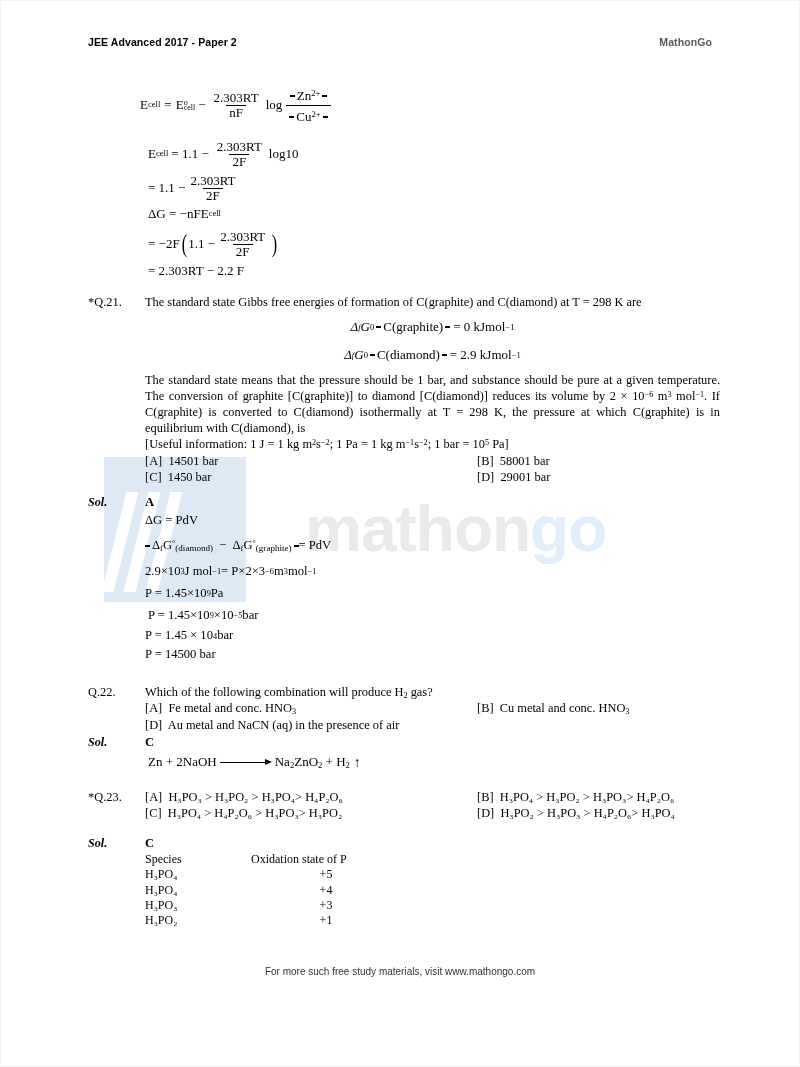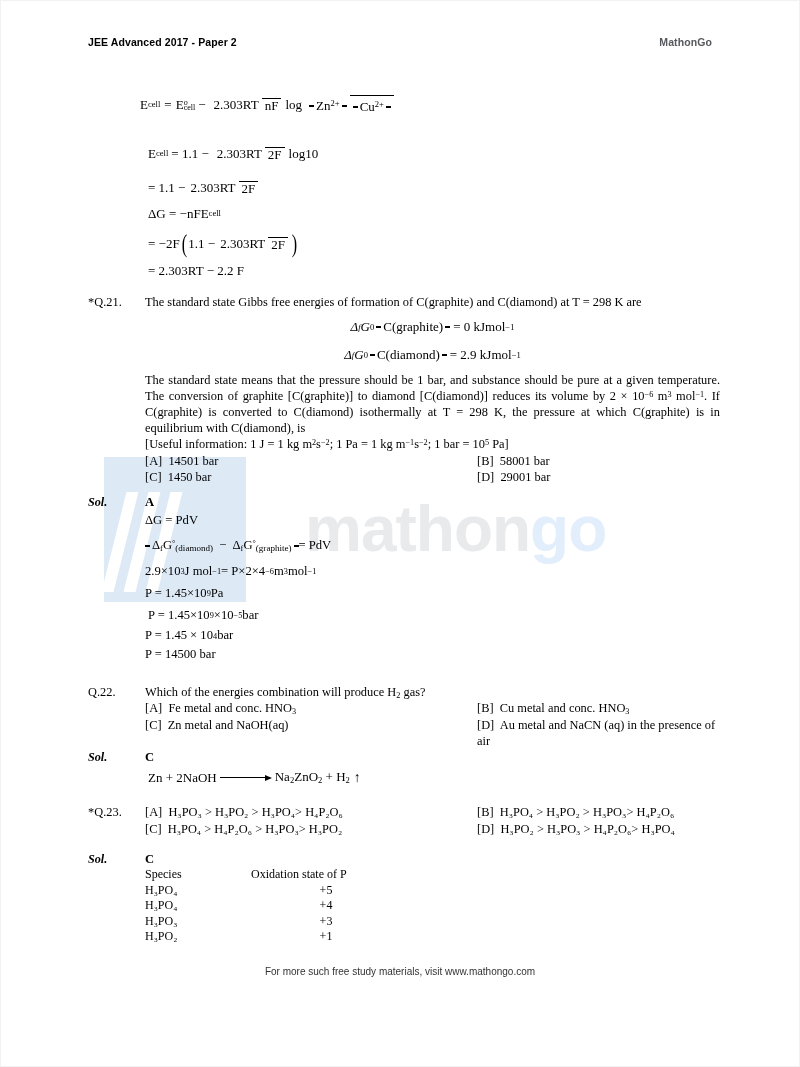--- a/index.html
+++ b/index.html
@@ -158,21 +158,21 @@
   }
   .eqline {
     display: flex;
     align-items: center;
     white-space: nowrap;
     line-height: 1.1;
   }
   .eqline.center { justify-content: center; }
   .frac {
     display: inline-flex;
-    flex-direction: row;
+    flex-direction: column;
     align-items: center;
     vertical-align: middle;
     margin: 0 2px;
     line-height: 1.05;
   }
   .frac .num { padding: 0 3px 0px 3px; }
   .frac .den { padding: 0px 3px 0 3px; border-top: 1.1px solid #000; }
   sub { font-size: .66em; vertical-align: -0.22em; }
   sup { font-size: .66em; vertical-align: 0.42em; }
   .sml { font-size: .72em; }
@@ -423,21 +423,21 @@
             </span>
                 <span class="br"></span>
               </span>
             <span style="">= PdV</span>
           </div>
           <div class="eqline" style="height:22px;">
             <span>2.9×10</span>
               <sup>3</sup>
               <span> J mol</span>
               <sup>−1</sup>
-              <span> = P×2×4</span>
+              <span> = P×2×3</span>
               <sup>−6</sup>
               <span> m</span>
               <sup>3</sup>
               <span> mol</span>
               <sup>−1</sup>
           </div>
           <div class="eqline" style="height:22px;">
             <span>P = 1.45×10</span>
               <sup>9</sup>
               <span> Pa</span>
@@ -460,26 +460,25 @@
         </div>
       </div>
     </div>
 
     <div style="height:20px;"></div>
 
     <div class="row">
       <div class="lbl">Q.22.</div>
       <div class="body-col">
         <div class="qtext nojust">
-          <span>Which of the energies combination will produce H</span><sub>2</sub><span> gas?</span>
+          <span>Which of the following combination will produce H</span><sub>2</sub><span> gas?</span>
         </div>
         <div class="opts wide">
           <div><span>[A]</span>&nbsp; <span>Fe metal and conc. HNO</span><sub>3</sub></div>
           <div><span>[B]</span>&nbsp; <span>Cu metal and conc. HNO</span><sub>3</sub></div>
-          <div><span>[C]</span>&nbsp; <span>Zn metal and NaOH(aq)</span></div>
           <div><span>[D]</span>&nbsp; <span>Au metal and NaCN (aq) in the presence of air</span></div>
         </div>
       </div>
     </div>
 
     <div class="row" style="margin-top:1px;">
       <div class="lbl sol">Sol.</div>
       <div class="body-col">
         <div class="answer-letter">C</div>
         <div class="eqline mathblock" style="margin-top:4px;padding-left:3px;">

